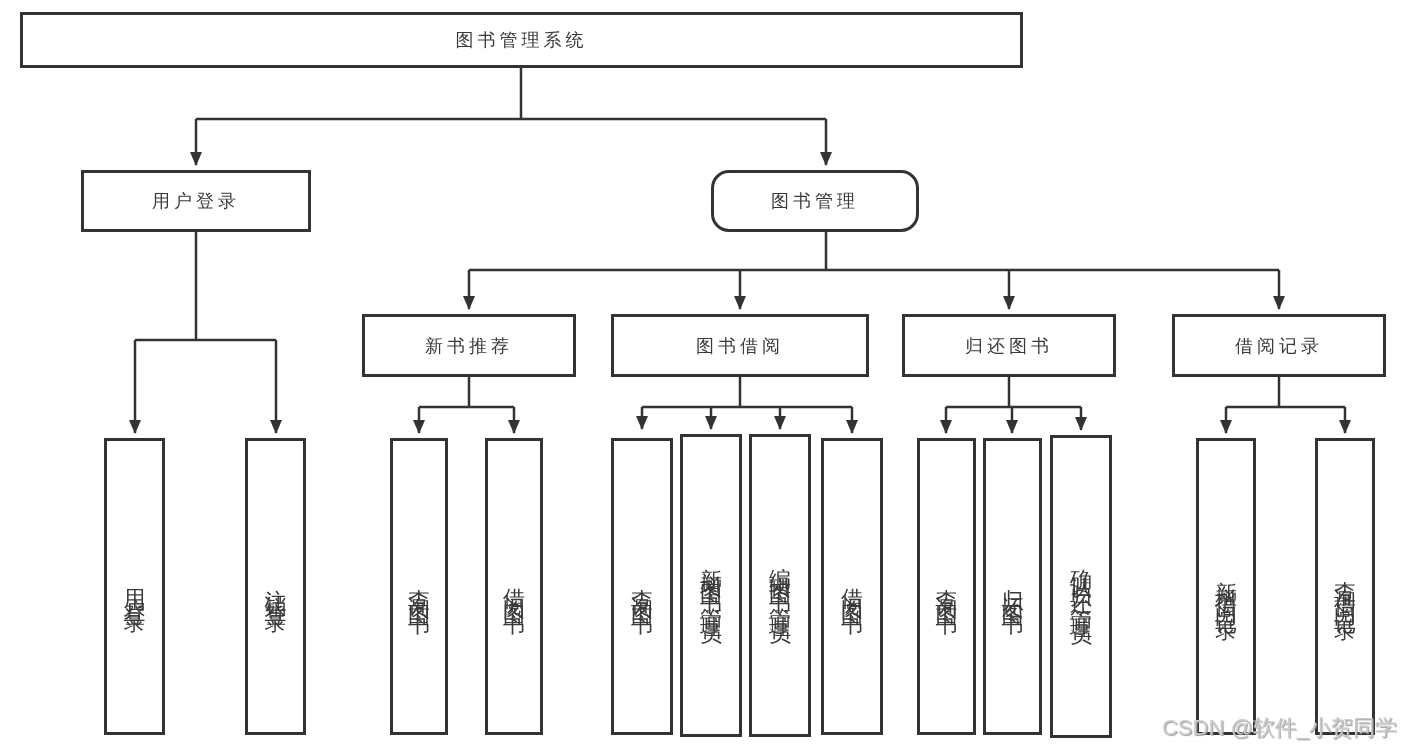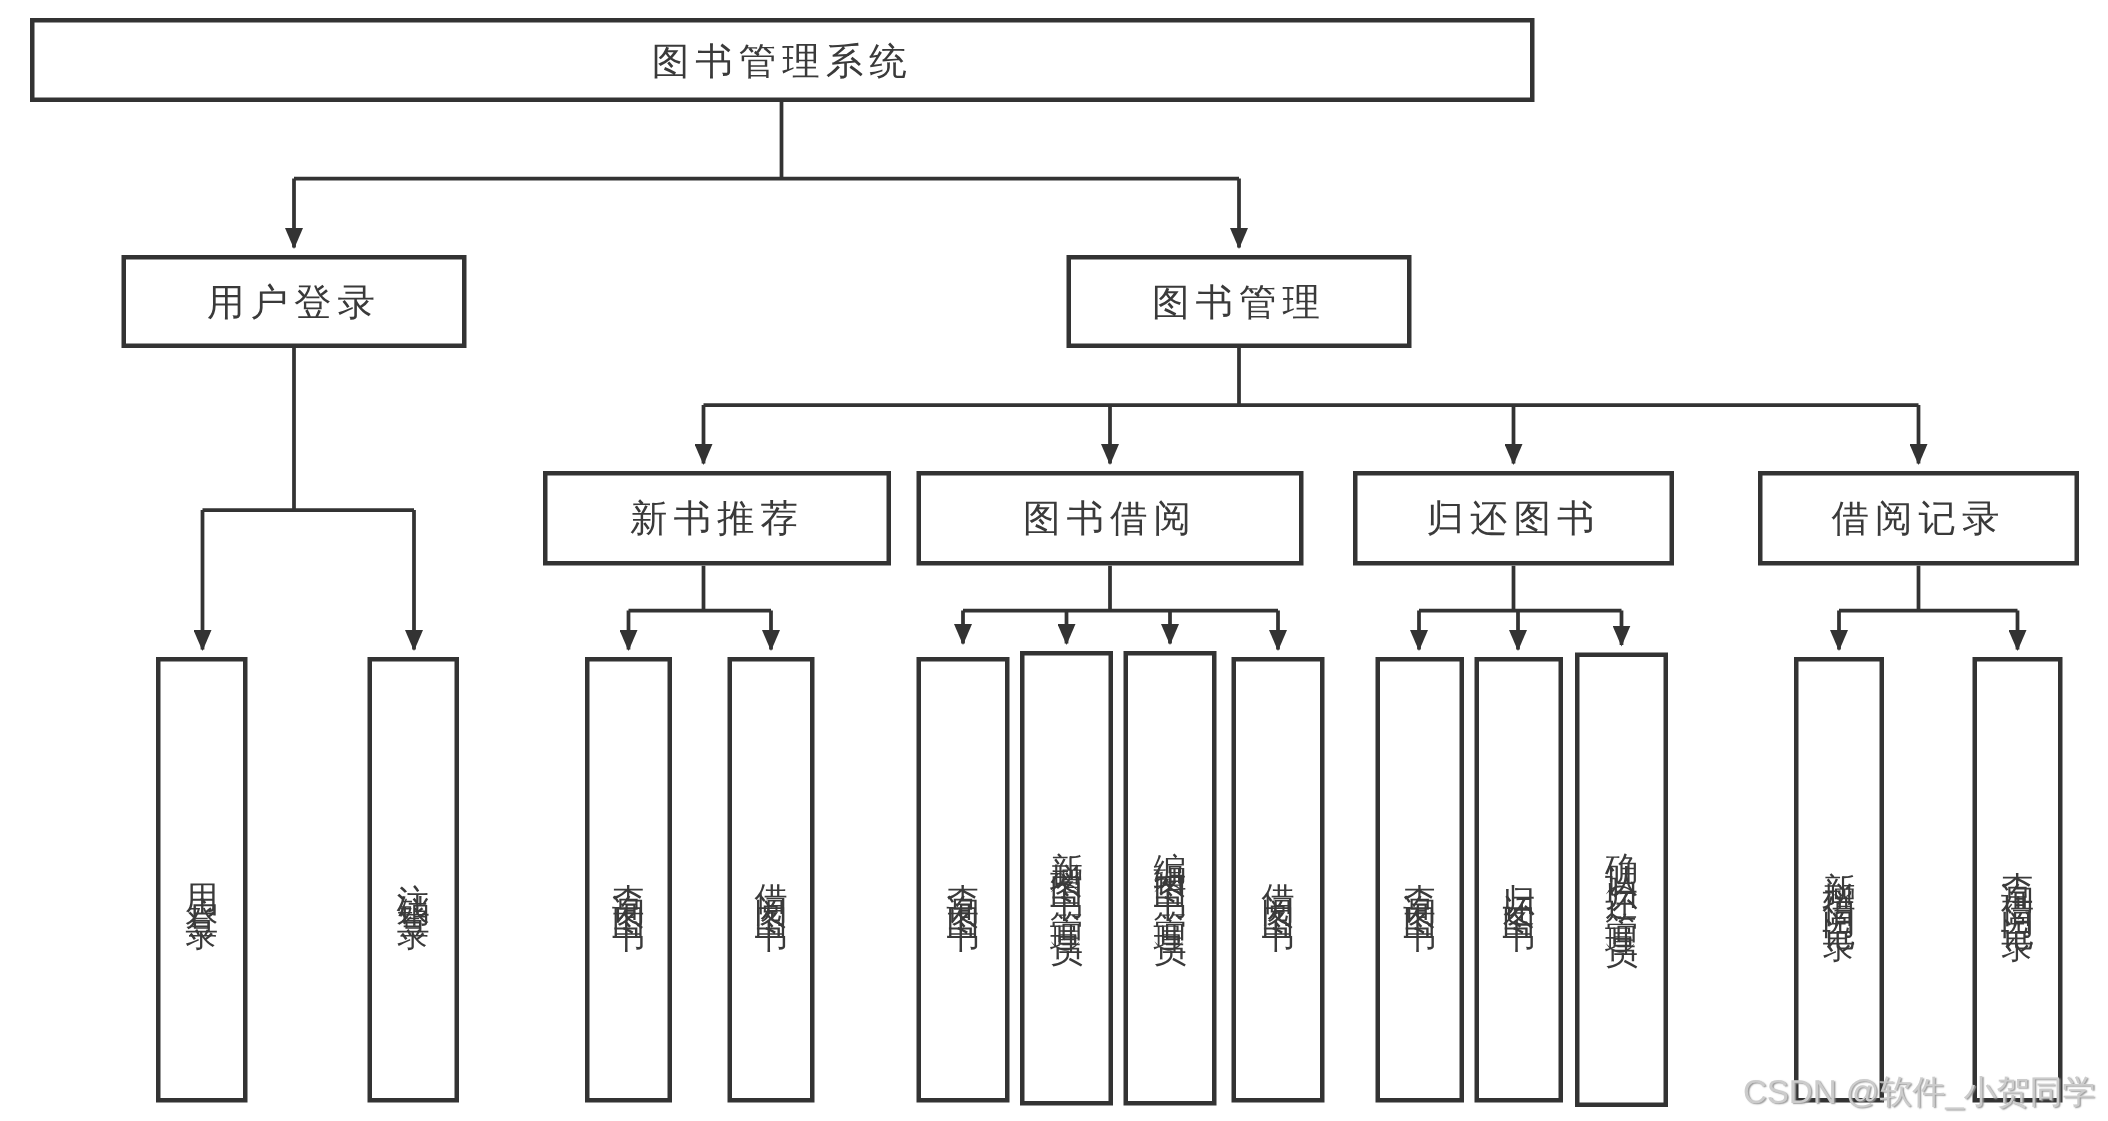--- a/index.html
+++ b/index.html
@@ -32,38 +32,38 @@
   .box {
     position: absolute;
     border: 3px solid var(--line);
     background: var(--bg);
     display: flex;
     align-items: center;
     justify-content: center;
     color: var(--text);
   }
   .h-box .label {
-    font-size: 25px;
+    font-size: 18px;
     letter-spacing: 4px;
     white-space: nowrap;
     color: var(--text);
   }
   .v-box .label {
     writing-mode: vertical-rl;
     text-orientation: mixed;
     font-size: 22px;
     letter-spacing: 8px;
     line-height: 1;
     color: var(--text);
   }
   
   .n-root            { left: 20px;   top: 12px;  width: 1003px; height: 56px; }
   .n-user-login      { left: 81px;   top: 170px; width: 230px;  height: 62px; }
-  .n-book-mgmt       { left: 711px;  top: 170px; width: 230px;  height: 62px; }
-  .n-new-books       { left: 362px;  top: 314px; width: 232px;  height: 63px; }
+  .n-book-mgmt       { left: 711px;  top: 170px; width: 208px;  height: 62px; border-radius: 18px; }
+  .n-new-books       { left: 362px;  top: 314px; width: 214px;  height: 63px; }
   .n-book-borrow     { left: 611px;  top: 314px; width: 258px;  height: 63px; }
   .n-current-borrow  { left: 902px;  top: 314px; width: 214px;  height: 63px; }
   .n-borrow-records  { left: 1172px; top: 314px; width: 214px;  height: 63px; }
   .n-leaf-user-login { left: 104px;  top: 438px; width: 61px;   height: 297px; }
   .n-leaf-logout     { left: 245px;  top: 438px; width: 61px;   height: 297px; }
   .n-leaf-nb-query   { left: 390px;  top: 438px; width: 58px;   height: 297px; }
   .n-leaf-nb-borrow  { left: 485px;  top: 438px; width: 58px;   height: 297px; }
   .n-leaf-bb-query   { left: 611px;  top: 438px; width: 62px;   height: 297px; }
   .n-leaf-bb-add     { left: 680px;  top: 434px; width: 62px;   height: 303px; }
   .n-leaf-bb-edit    { left: 749px;  top: 434px; width: 62px;   height: 303px; }

